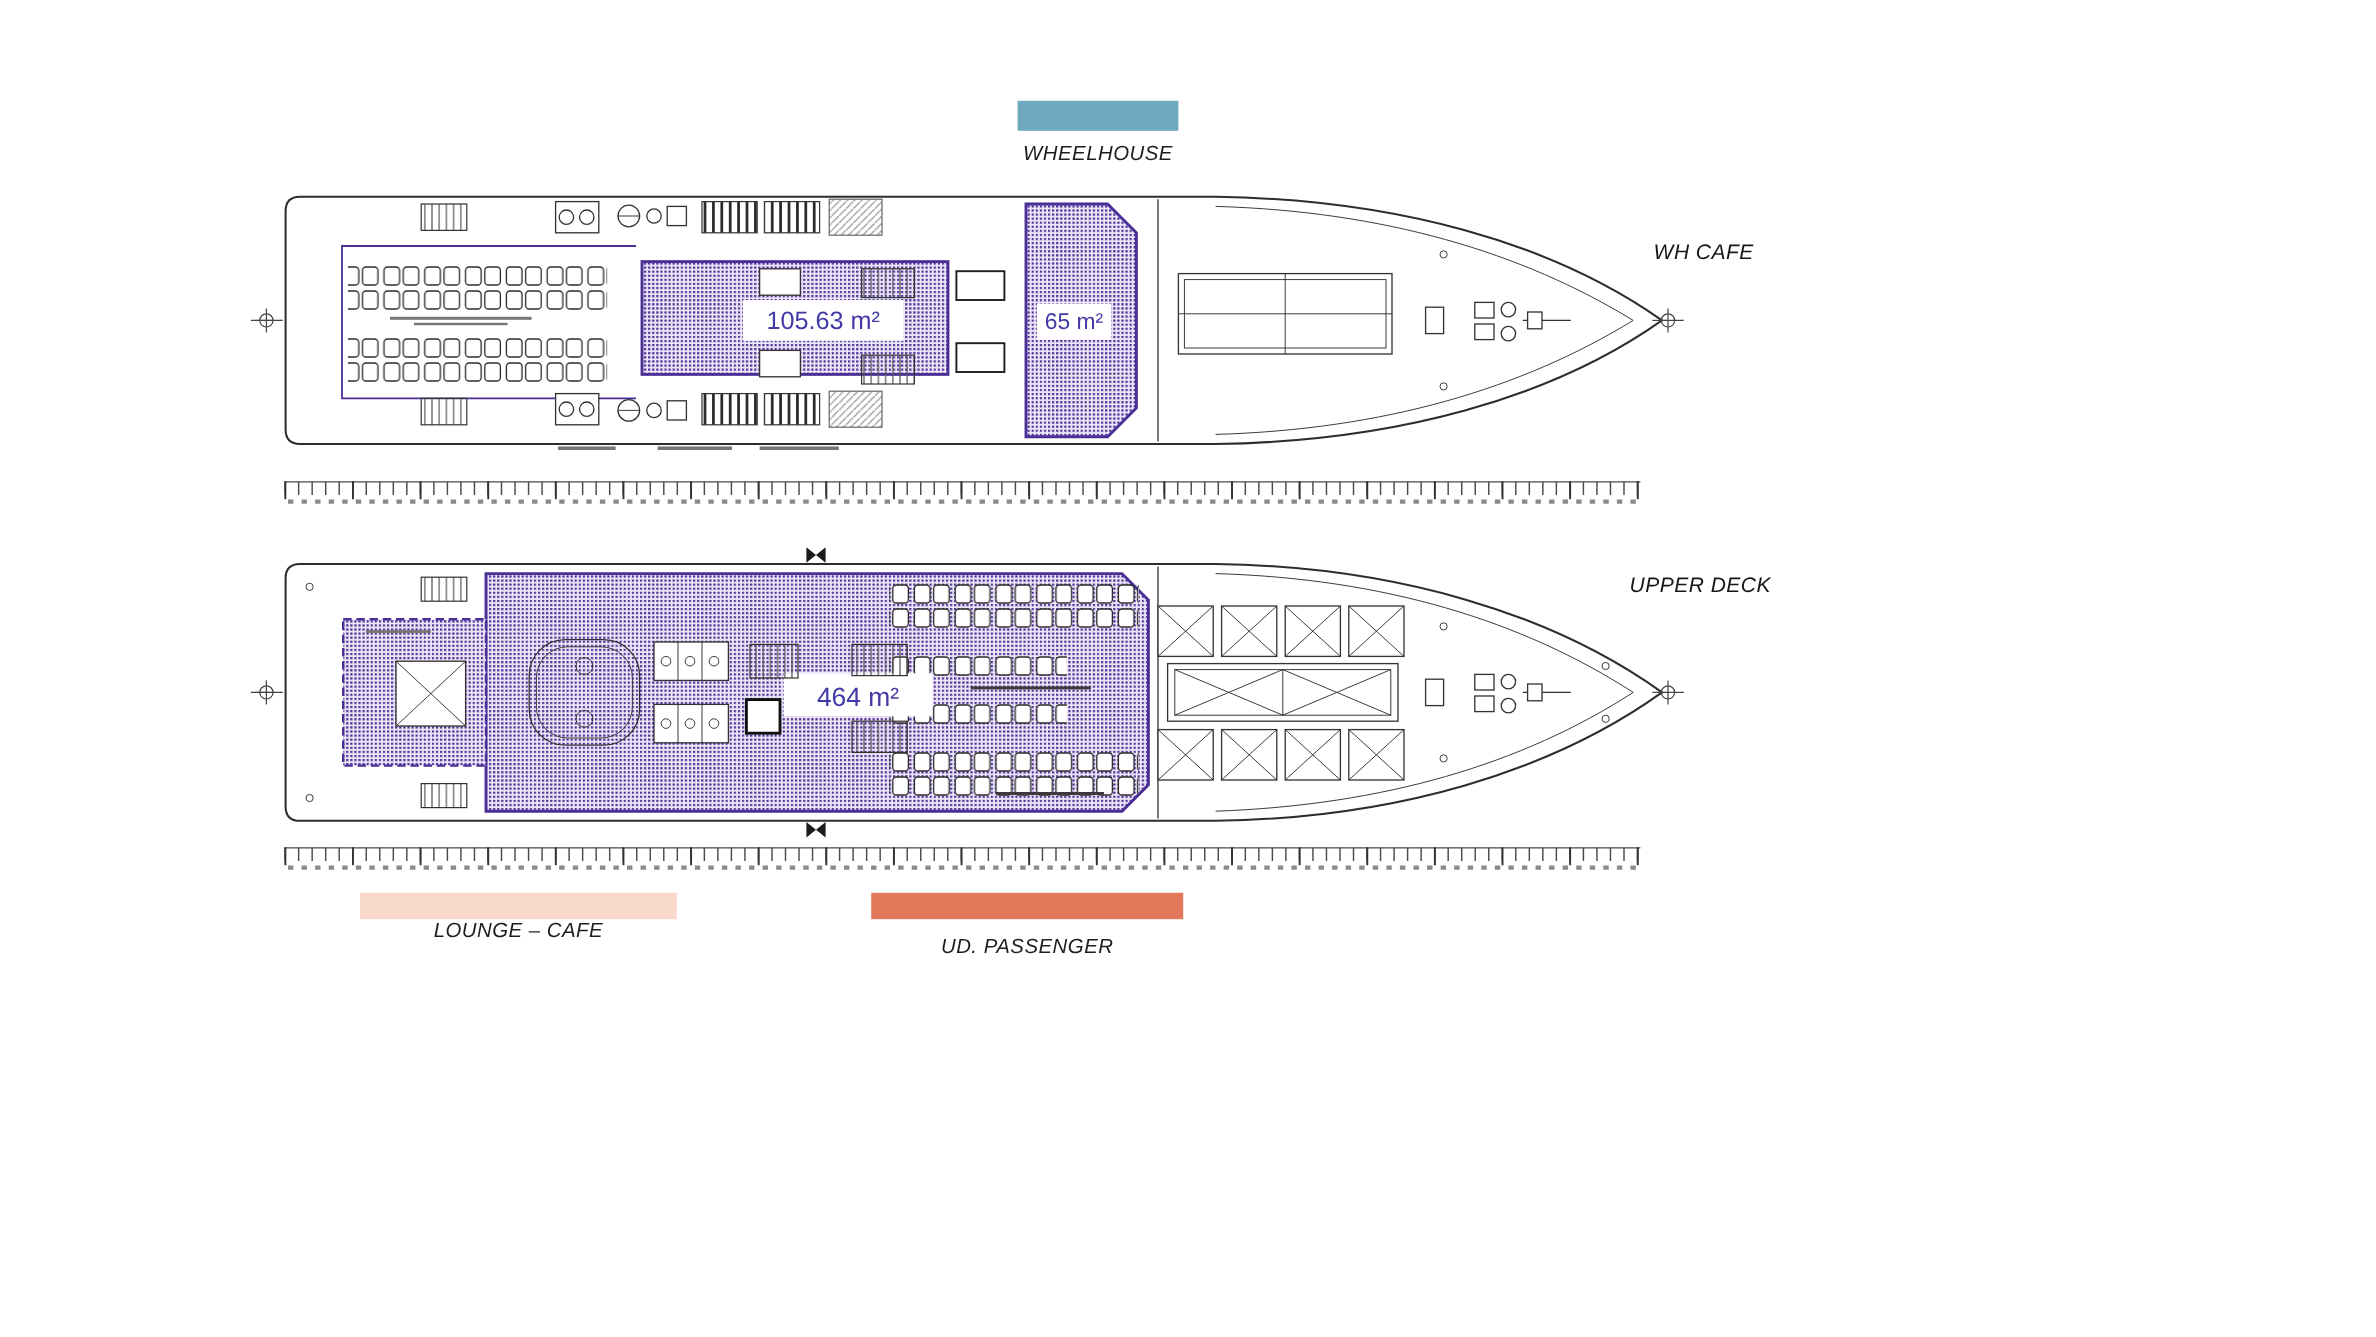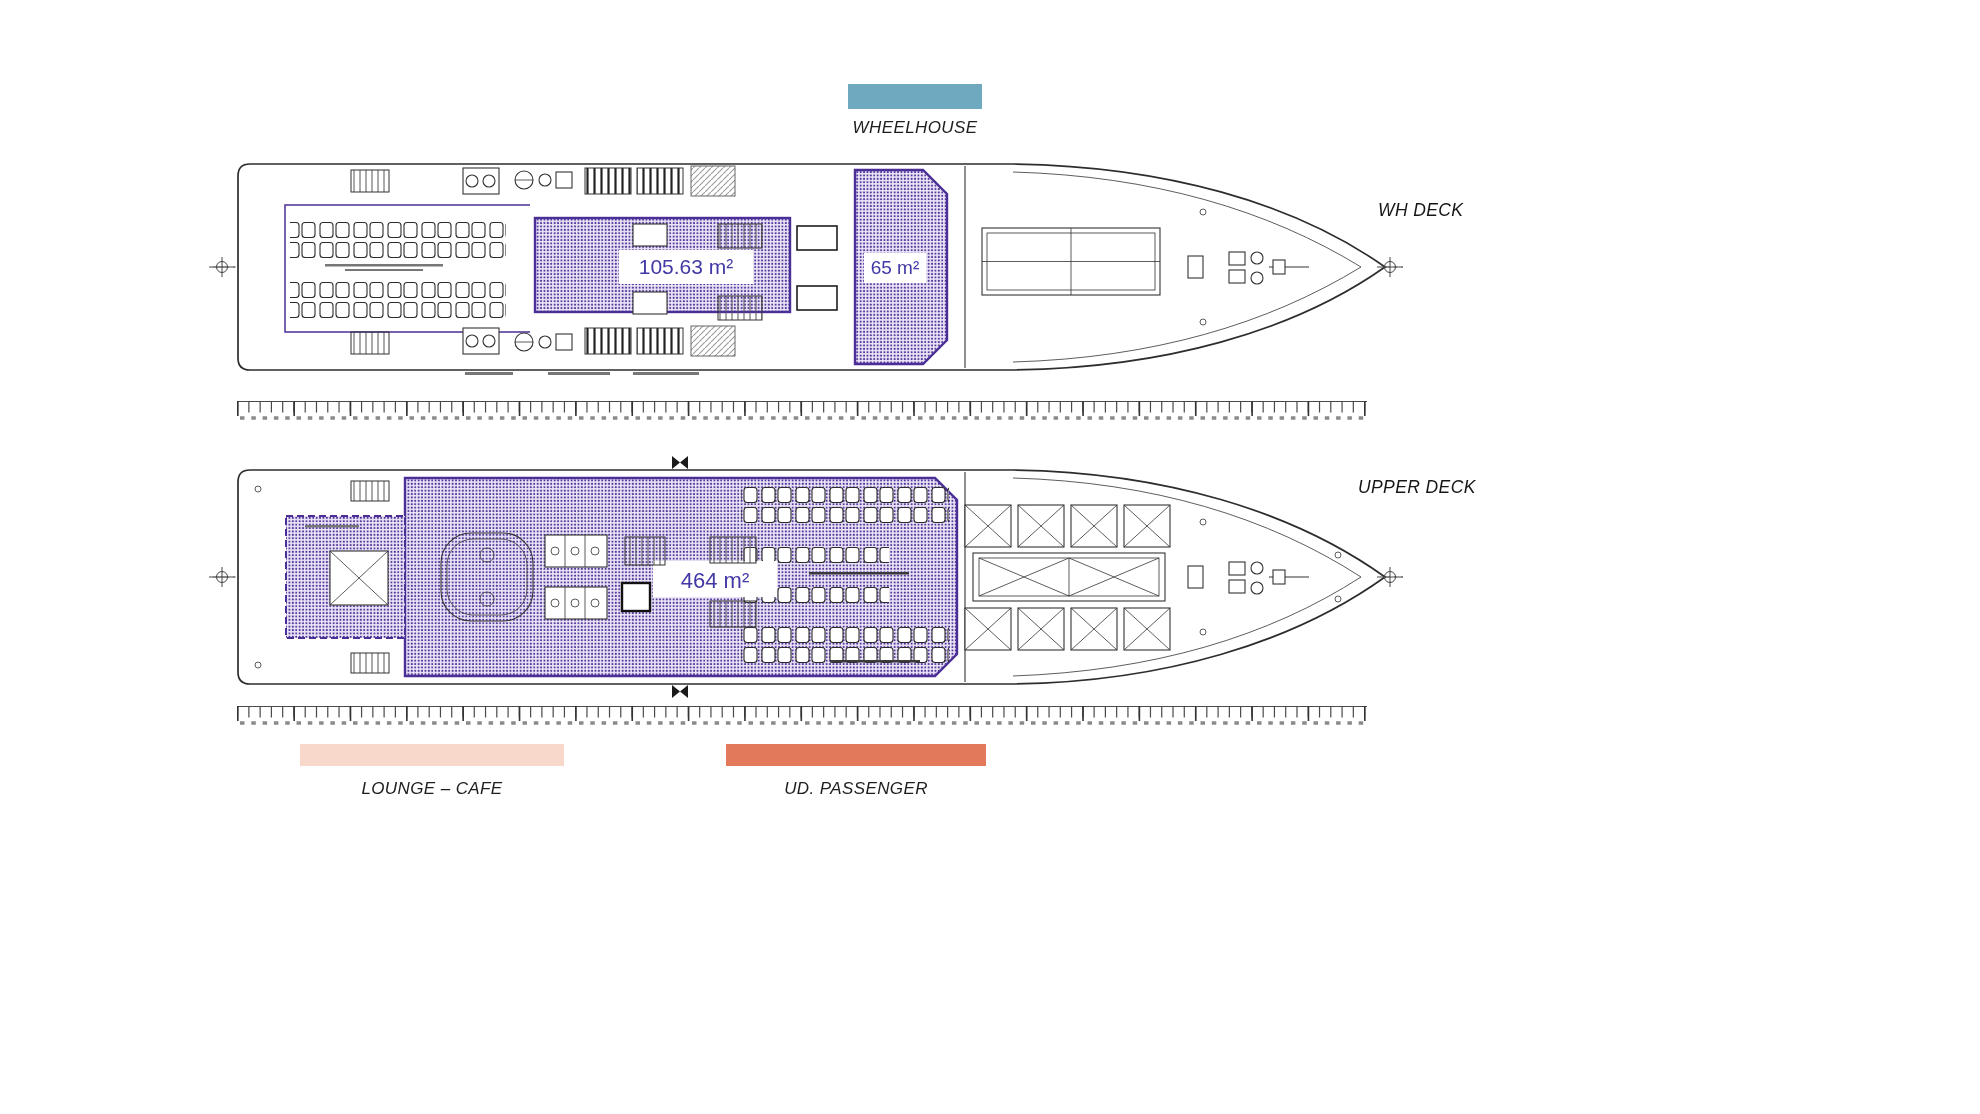--- a/index.html
+++ b/index.html
@@ -11,21 +11,21 @@
   .stage{position:relative;width:1980px;height:1114px;background:#fff;overflow:hidden;}
 
   .legend{position:absolute;display:flex;flex-direction:column;align-items:center;}
   .swatch{width:100%;}
   .legend-label{font:italic 17px/1.2 "Liberation Sans",sans-serif;letter-spacing:.4px;color:#1d1d1d;white-space:nowrap;}
   #legend-wheelhouse{left:848px;top:84px;width:134px;align-items:center;}
   #legend-wheelhouse .swatch{height:25px;background:var(--wheelhouse);}
   #legend-wheelhouse .legend-label{margin-top:9px;}
   #legend-lounge{left:300px;top:744px;width:264px;}
   #legend-lounge .swatch{height:22px;background:var(--lounge-cafe);}
-  #legend-lounge .legend-label{margin-top:13px;text-align:right;}
+  #legend-lounge .legend-label{text-align:right;}
   #legend-udpass{left:726px;top:744px;width:260px;}
   #legend-udpass .swatch{height:22px;background:var(--ud-passenger);}
   #legend-udpass .legend-label{margin-top:13px;}
 
   .deck-title{position:absolute;font:italic 17.5px/1.2 "Liberation Sans",sans-serif;letter-spacing:.4px;color:#161616;white-space:nowrap;}
   #wh-title{left:1378px;top:200px;}
   #upper-title{left:1358px;top:477px;}
 
   svg.deck,svg.ruler{position:absolute;overflow:visible;}
   #wh-deck{left:213px;top:150px;width:1190px;height:240px;}
@@ -91,21 +91,21 @@
         <path class="grayline" d="M0,6 L6,0"></path>
       </pattern>
     </defs>
   </svg>
 
   <div class="legend" id="legend-wheelhouse">
     <div class="swatch"></div>
     <div class="legend-label">WHEELHOUSE</div>
   </div>
 
-  <div class="deck-title" id="wh-title">WH DECK</div>
+  <div class="deck-title" id="wh-title">WH CAFE</div>
   <div class="deck-title" id="upper-title">UPPER DECK</div>
 
   <svg id="wh-deck" class="deck" viewBox="0 0 1190 240">
     <line class="cl" x1="0" y1="117" x2="1190" y2="117"></line>
 
     <path class="hull" d="M 37,14 H 800 C 950,16 1080,52 1172,117 C 1080,182 950,218 800,220 H 37 Q 25,220 25,208 V 26 Q 25,14 37,14 Z"></path>
     <path class="ln thin" d="M 800,22 C 940,26 1055,60 1148,117 C 1055,174 940,208 800,212"></path>
     <line class="ln" x1="752" y1="16" x2="752" y2="218"></line>
 
     <path class="pline" d="M 317,55 H 72 V 182 H 317"></path>

